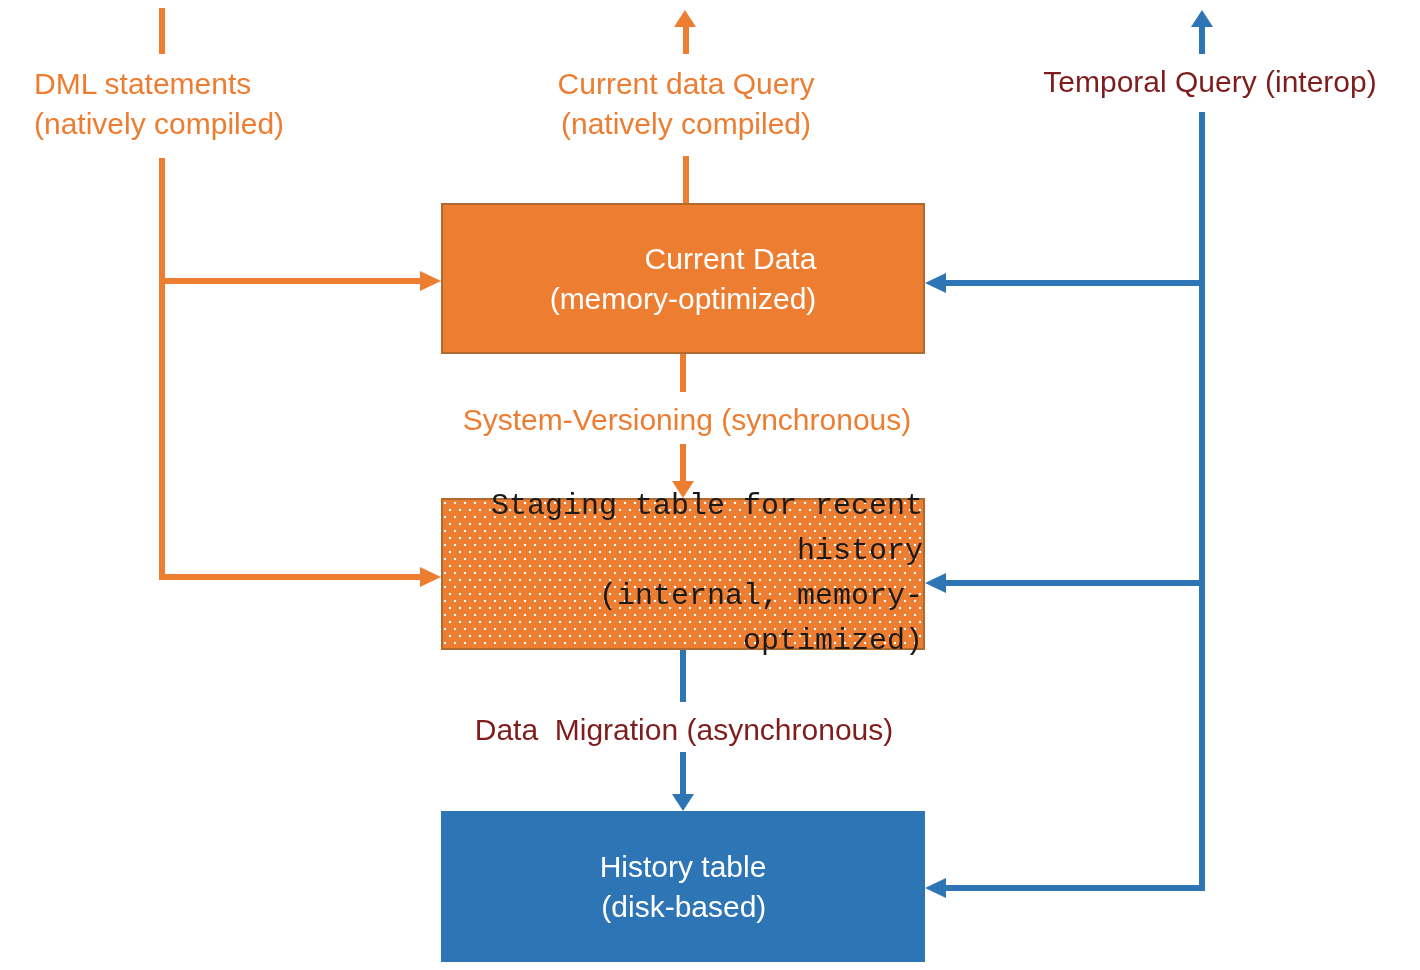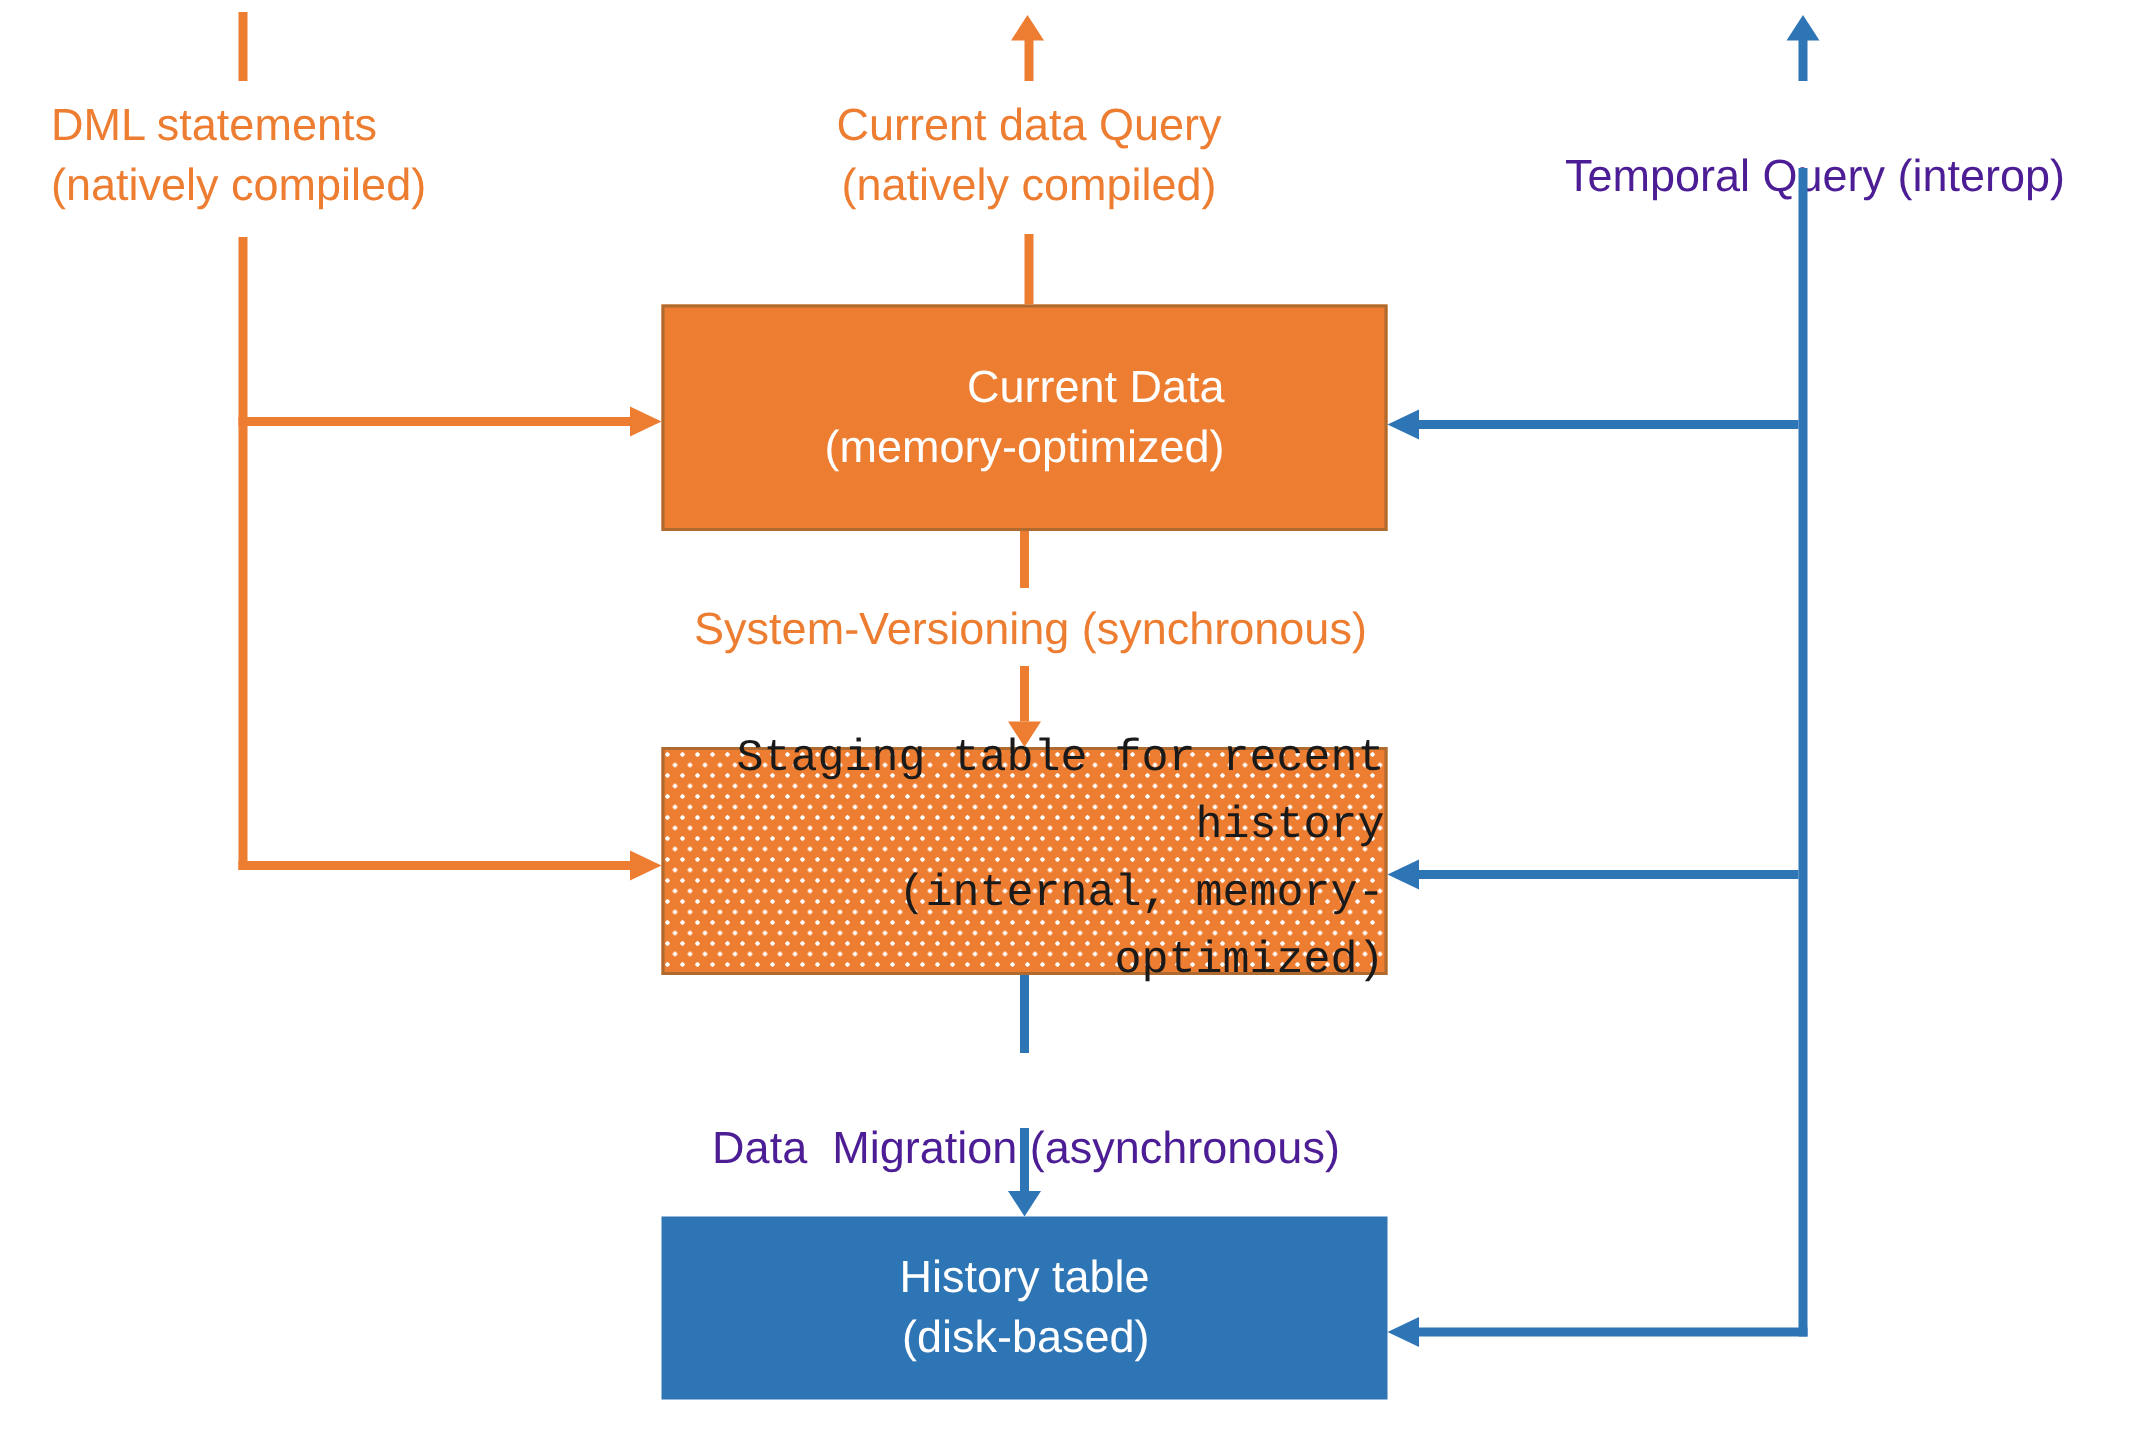--- a/index.html
+++ b/index.html
@@ -2,40 +2,40 @@
 <html><head>
 <meta charset="utf-8">
 <style>
   html,body { margin:0; padding:0; background:#ffffff; }
   .canvas {
     position:relative; width:1420px; height:970px; background:#ffffff;
     font-family:"Liberation Sans","DejaVu Sans",sans-serif; overflow:hidden;
   }
   .lbl { position:absolute; font-size:30px; line-height:40px; white-space:pre-wrap; }
   .lbl.orange { color:#ED7D31; }
-  .lbl.blue   { color:#4c1d95;margin-top:36px; }
+  .lbl.blue   { color:#7f1d1d; }
   .lbl.center { text-align:center; }
 
   .node {
     position:absolute; left:441px; width:484px; box-sizing:border-box;
     display:flex; align-items:center; justify-content:center;
     text-align:right; font-size:30px; line-height:40px; white-space:pre-wrap;
   }
   .node-current { top:203px; height:151px; background:#ED7D31; border:2px solid #AE6A2F; color:#ffffff; }
   .node-staging {
     top:498px; height:152px; border:2px solid #AE6A2F; color:#1a1a1a; line-height:45px;
     background-color:#ED7D31;
     background-image:
       radial-gradient(circle,#ffffff 1.3px,rgba(255,255,255,0) 1.6px),
       radial-gradient(circle,#ffffff 1.3px,rgba(255,255,255,0) 1.6px);
     background-size:10px 14px,10px 14px;
     background-position:2px 3px,7px 10px;
     font-family:Liberation Mono, monospace;
   }
-  .node-history { top:811px; height:122px; background:#2E75B6; color:#ffffff; }
+  .node-history { top:811px; height:151px; background:#2E75B6; color:#ffffff; }
 
   .vline { position:absolute; width:6px; }
   .hline { position:absolute; height:6px; }
   .orange-bg { background:#ED7D31; }
   .blue-bg   { background:#2E75B6; }
 
   .tri { position:absolute; width:0; height:0; }
   .tri.right-orange { border-top:10px solid transparent; border-bottom:10px solid transparent; border-left:21px solid #ED7D31; }
   .tri.left-blue    { border-top:10px solid transparent; border-bottom:10px solid transparent; border-right:21px solid #2E75B6; }
   .tri.up-orange    { border-left:11px solid transparent; border-right:11px solid transparent; border-bottom:17px solid #ED7D31; }

